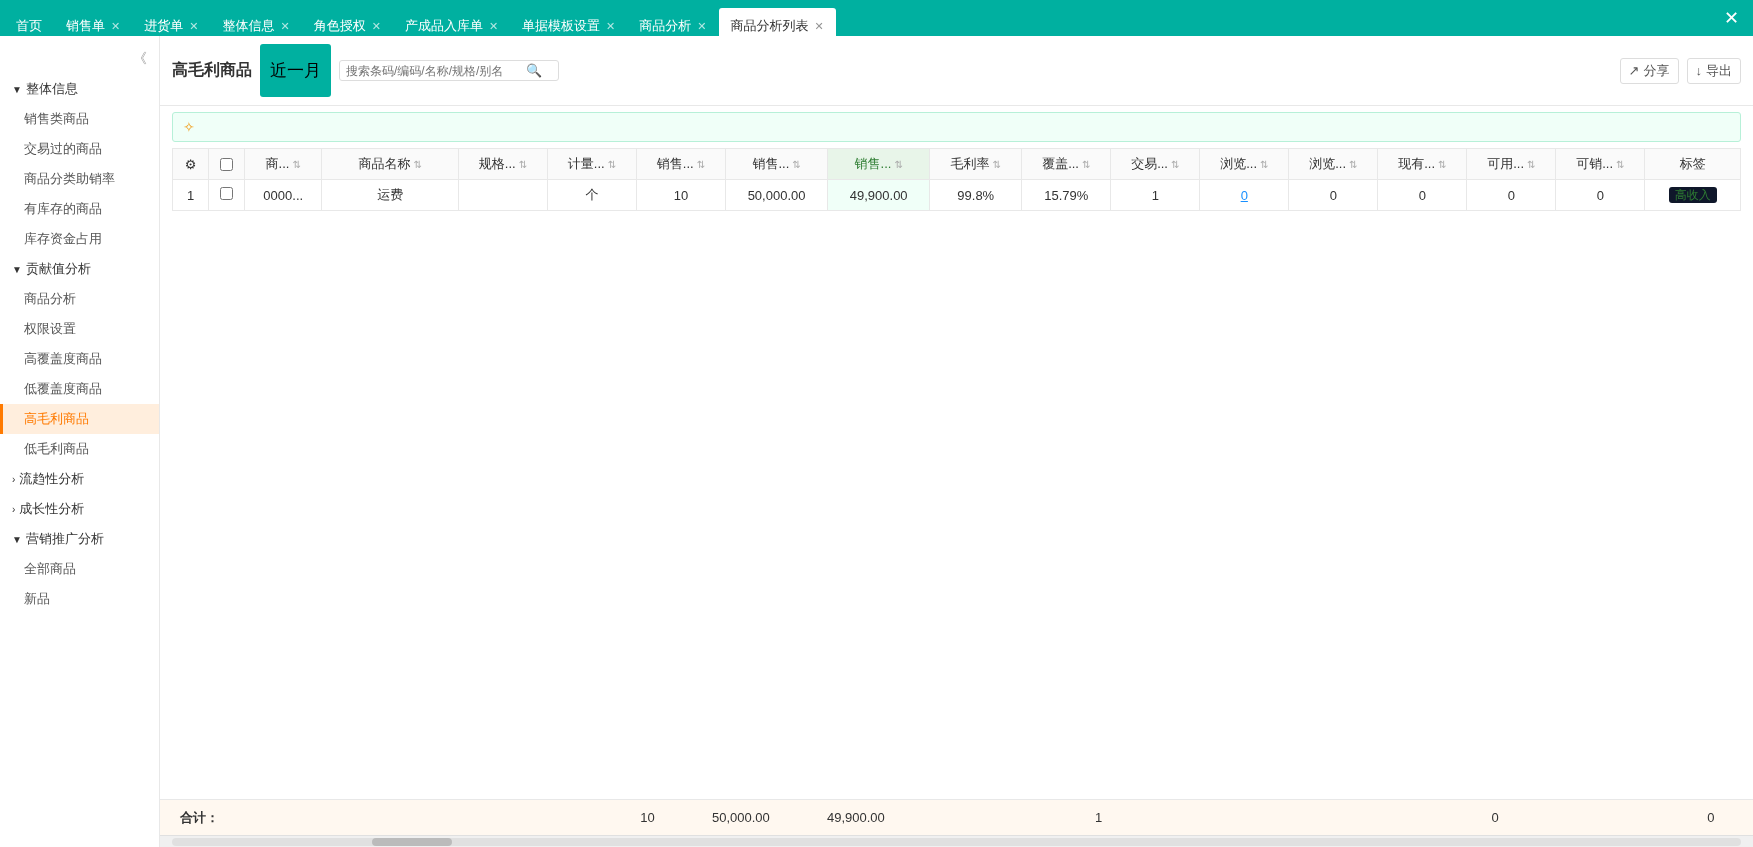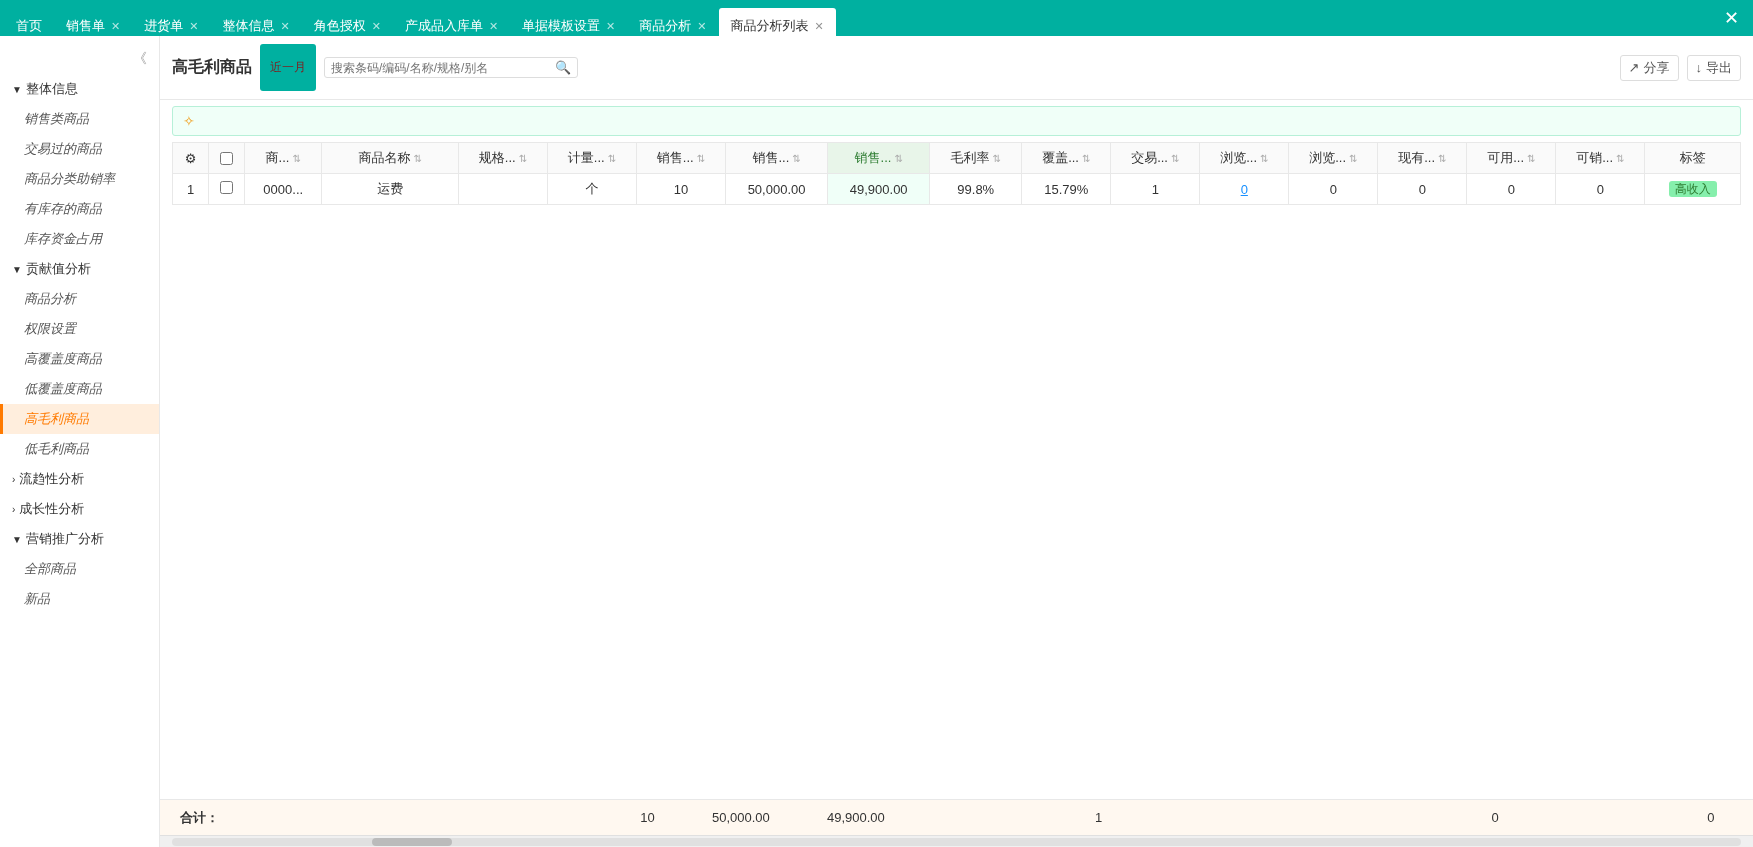--- a/index.html
+++ b/index.html
@@ -69,21 +69,20 @@
     }
     .sidebar-group-header .arrow {
       margin-right: 4px;
       font-size: 10px;
     }
     .sidebar-item {
       padding: 6px 12px 6px 24px;
       color: #555;
       cursor: pointer;
       font-size: 13px;
-      font-style: italic;
     }
     .sidebar-item.active {
       background: #ffeedd;
       color: #ff7a00;
       border-left: 3px solid #ff7a00;
       padding-left: 21px;
     }
 
     
     .content-area {
@@ -103,35 +102,34 @@
       border-bottom: 1px solid #e8e8e8;
       gap: 8px;
     }
     .page-title {
       font-size: 16px;
       font-weight: bold;
       color: #333;
     }
     .period-btn {
       background: #00b0a0;
-      color: #7f1d1d;
+      color: #000000;
       border: none;
       border-radius: 3px;
       padding: 15px 10px;
       cursor: pointer;
-      font-size: 12px;
+      font-size: 17px;
     }
     .search-box {
       display: flex;
       align-items: center;
       border: 1px solid #ddd;
       border-radius: 3px;
       padding: 2px 6px;
       flex: 0 0 220px;
-      gap: 44px;
     }
     .search-box input {
       border: none;
       outline: none;
       font-size: 12px;
       color: #999;
       width: 180px;
       background: transparent;
     }
     .search-icon { color: #999; cursor: pointer; }
@@ -202,21 +200,21 @@
       gap: 3px;
     }
     tbody td {
       border: 1px solid #e8e8e8;
       padding: 6px 8px;
       color: #333;
       text-align: center;
       white-space: nowrap;
     }
     .tag-badge {
-      background: #86efac;
+      background: #0f172a;
       color: #2e7d32;
       border-radius: 3px;
       padding: 1px 6px;
       font-size: 12px;
     }
     .col-sort { cursor: pointer; color: #aaa; font-size: 10px; }
     .link-val { color: #1890ff; cursor: pointer; text-decoration: underline; }
 
     
     .footer-totals {

